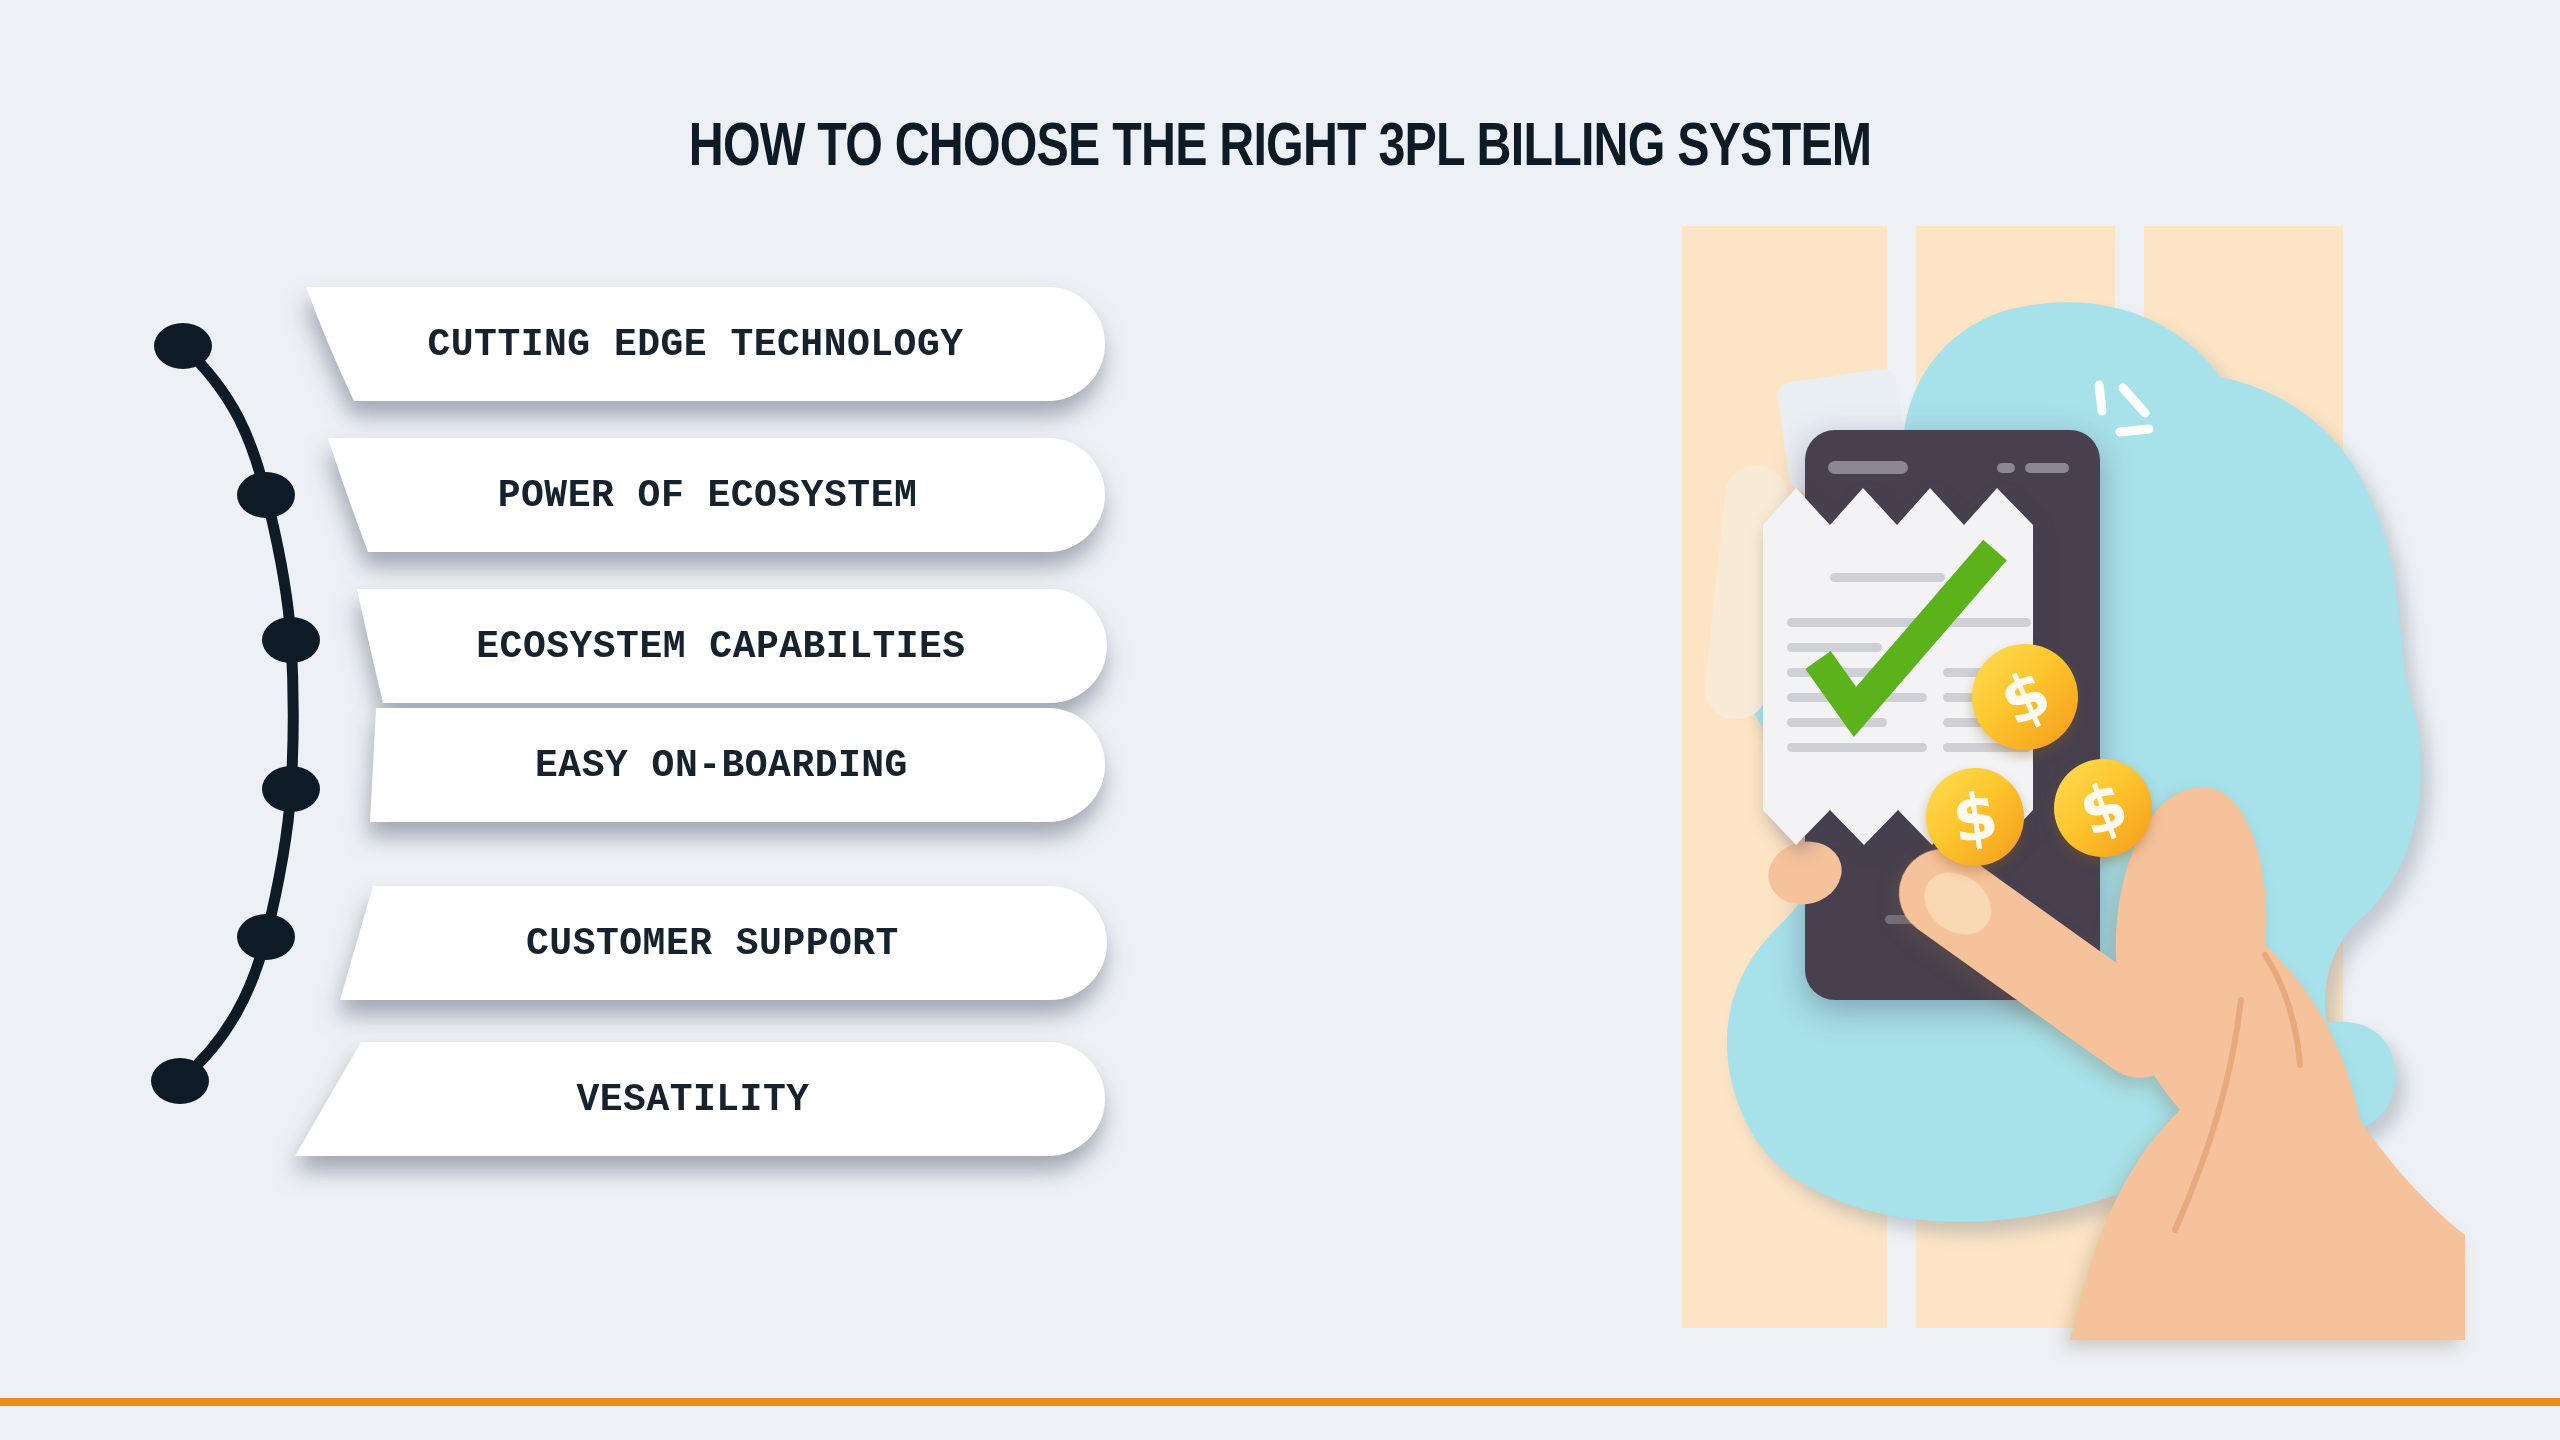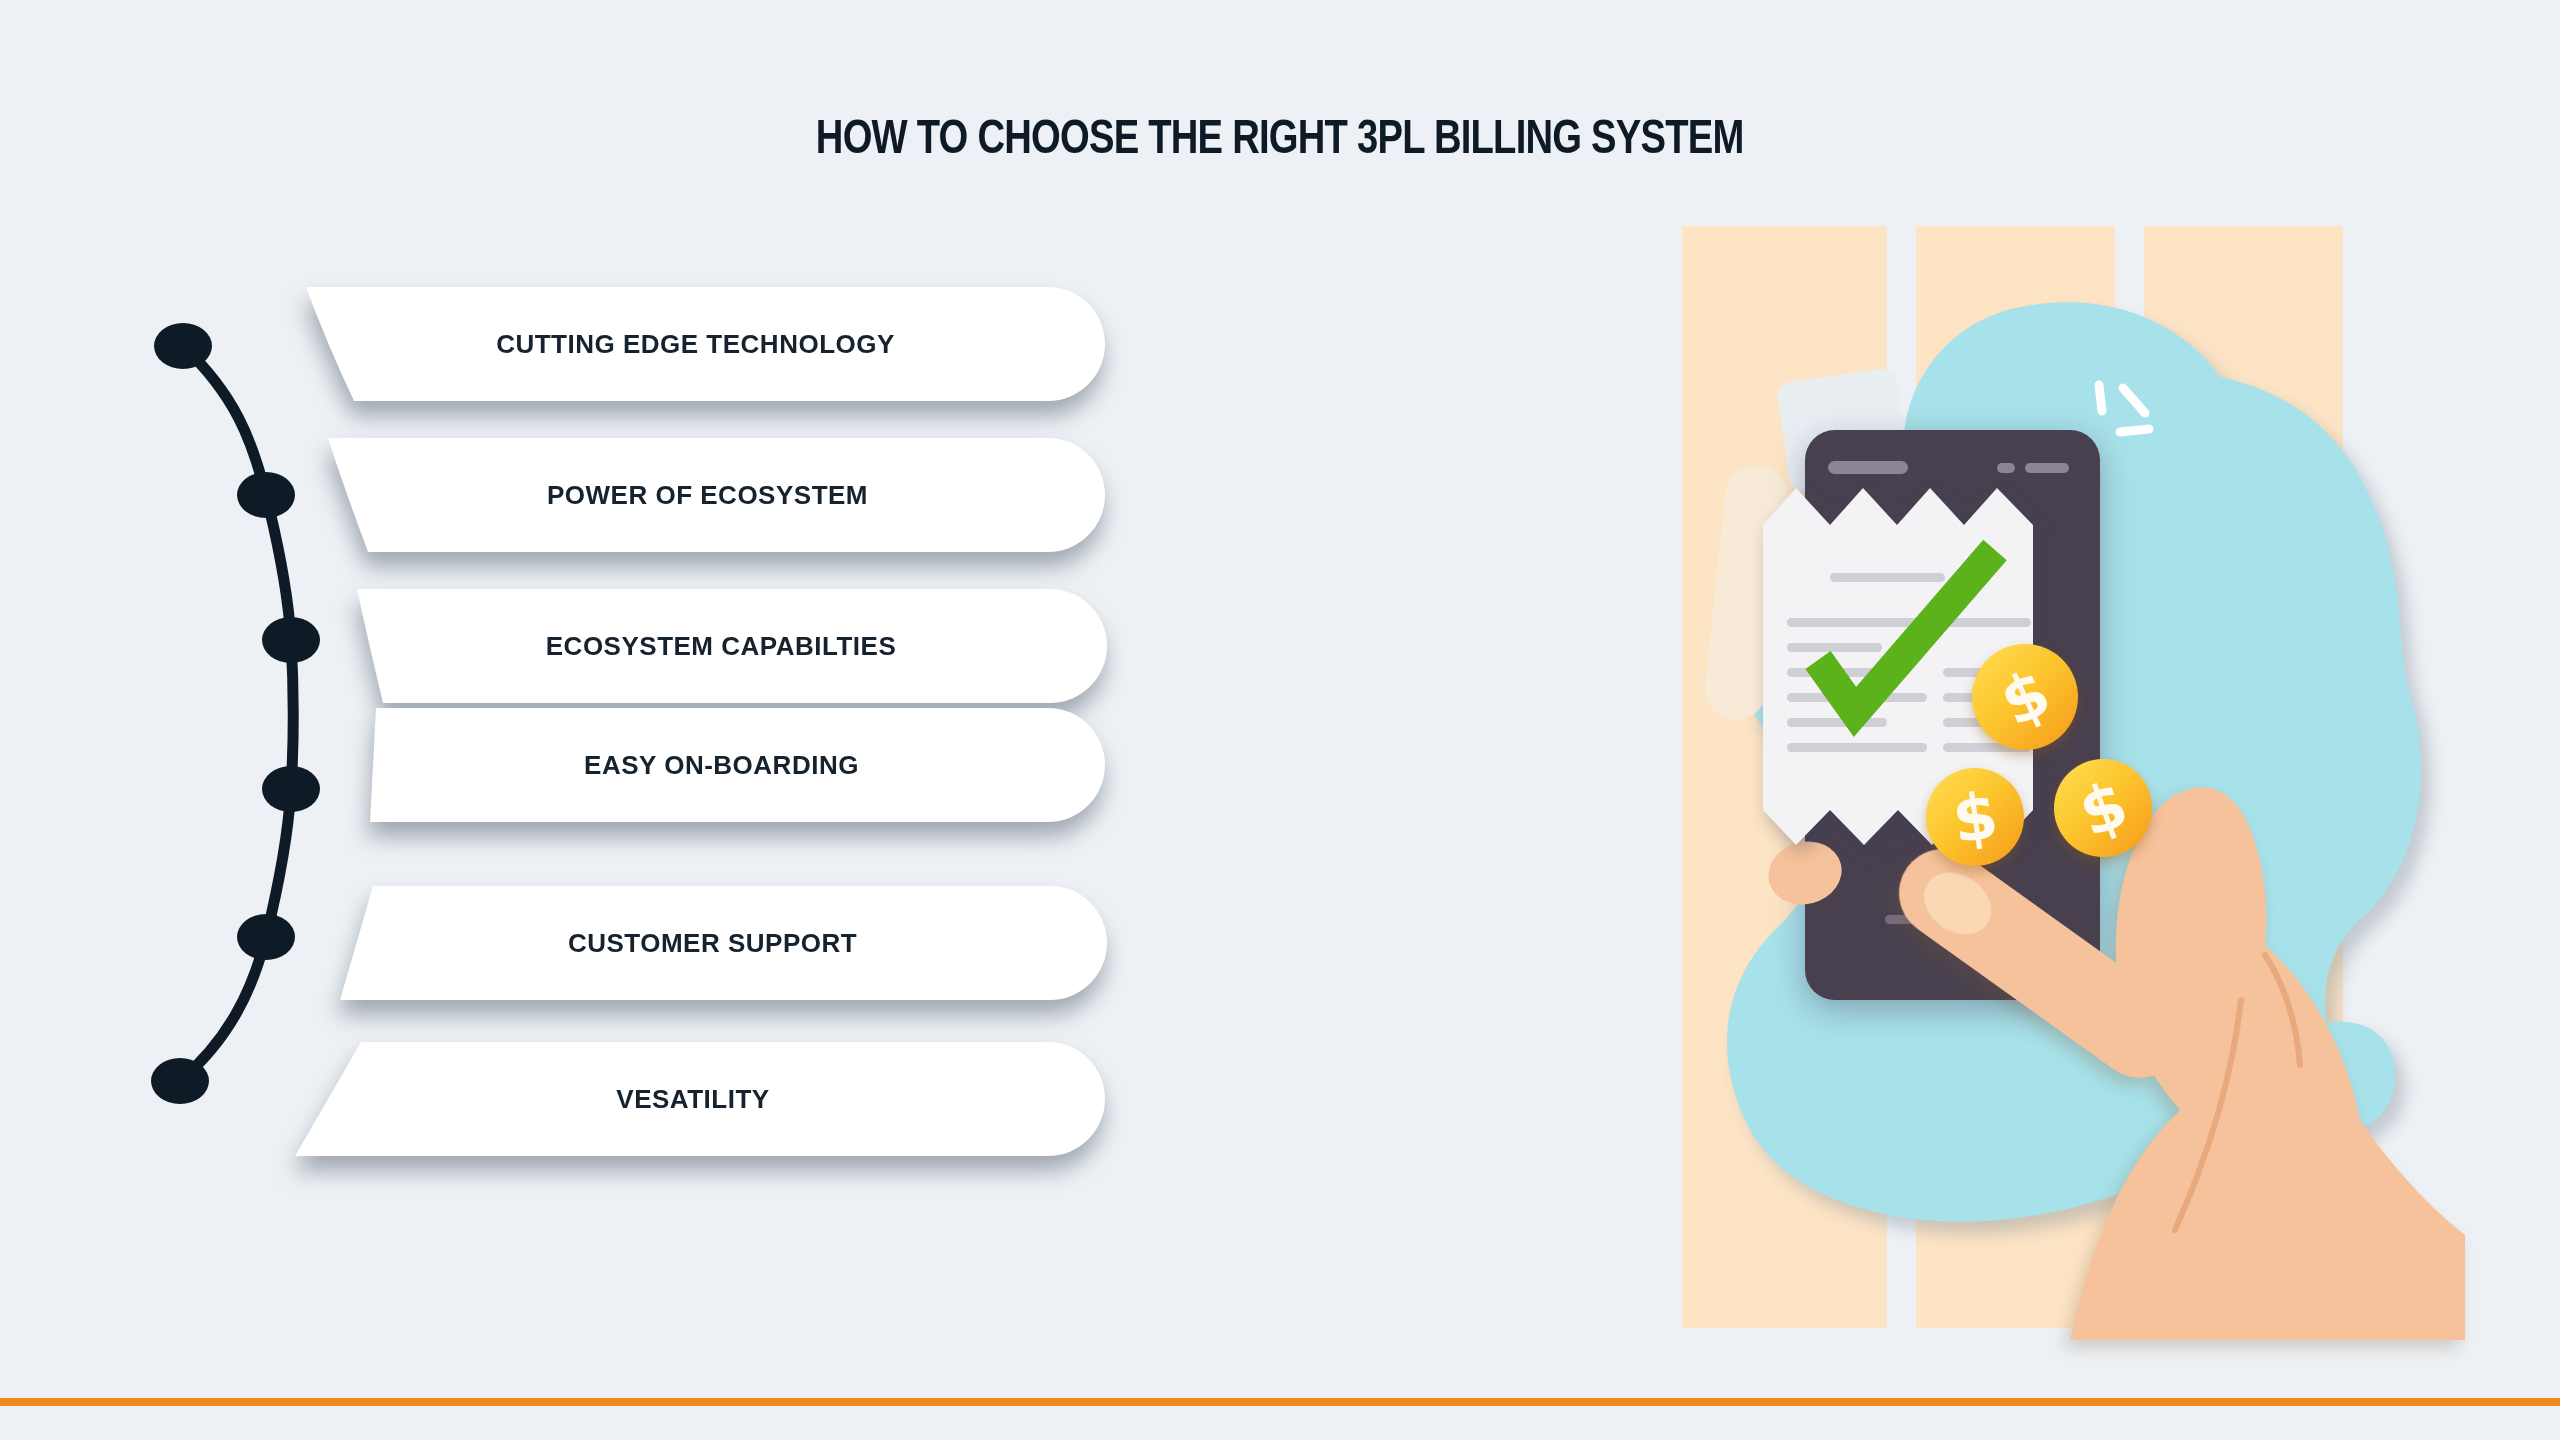--- a/index.html
+++ b/index.html
@@ -7,39 +7,39 @@
     position:relative;
     width:2560px;height:1440px;
     background:var(--background,#edf1f5);
     overflow:hidden;
     font-family:"Liberation Sans", sans-serif;
   }
   
   .title{
     position:absolute;left:0;right:0;top:108px;margin:0;
     text-align:center;
-    font-size:49px;font-weight:bold;
+    font-size:62px;font-weight:bold;
     color:var(--ink,#0e1b26);
     letter-spacing:-1px;
     white-space:nowrap;
   }
   .title-inner{display:inline-block;transform:scaleX(0.78);transform-origin:center;}
   
   .timeline{position:absolute;left:140px;top:300px;width:220px;height:820px;}
   .timeline path{stroke:var(--timeline,#0e1b26);stroke-width:11;fill:none;}
   .timeline ellipse{fill:var(--timeline,#0e1b26);}
   
   .pill{position:absolute;height:114px;}
   .pill svg{position:absolute;left:0;top:0;width:100%;height:100%;overflow:visible;
     filter:drop-shadow(-2px 15px 11px rgba(96,107,122,0.55));}
   .pill svg path{fill:var(--pill_bg,#ffffff);}
   .pill-label{
     position:absolute;inset:0;display:flex;align-items:center;justify-content:center;
-    font-size:26px;font-weight:bold;letter-spacing:0.5px;
-    color:var(--pill_text,#16222d);white-space:nowrap;
+    font-size:38px;font-weight:bold;letter-spacing:0.5px;
+    color:var(--pill_text,#16222d);white-space:nowrap;font-family:Liberation Mono, monospace;
   }
   .p1{left:286px;top:287px;width:819px;}
   .p2{left:310px;top:438px;width:795px;}
   .p3{left:335px;top:589px;width:772px;}
   .p4{left:338px;top:708px;width:767px;}
   .p5{left:318px;top:886px;width:789px;}
   .p6{left:281px;top:1042px;width:824px;}
   
   .illustration{position:absolute;left:1675px;top:225px;width:800px;height:1115px;}
   .illustration svg{width:100%;height:100%;overflow:visible;}

